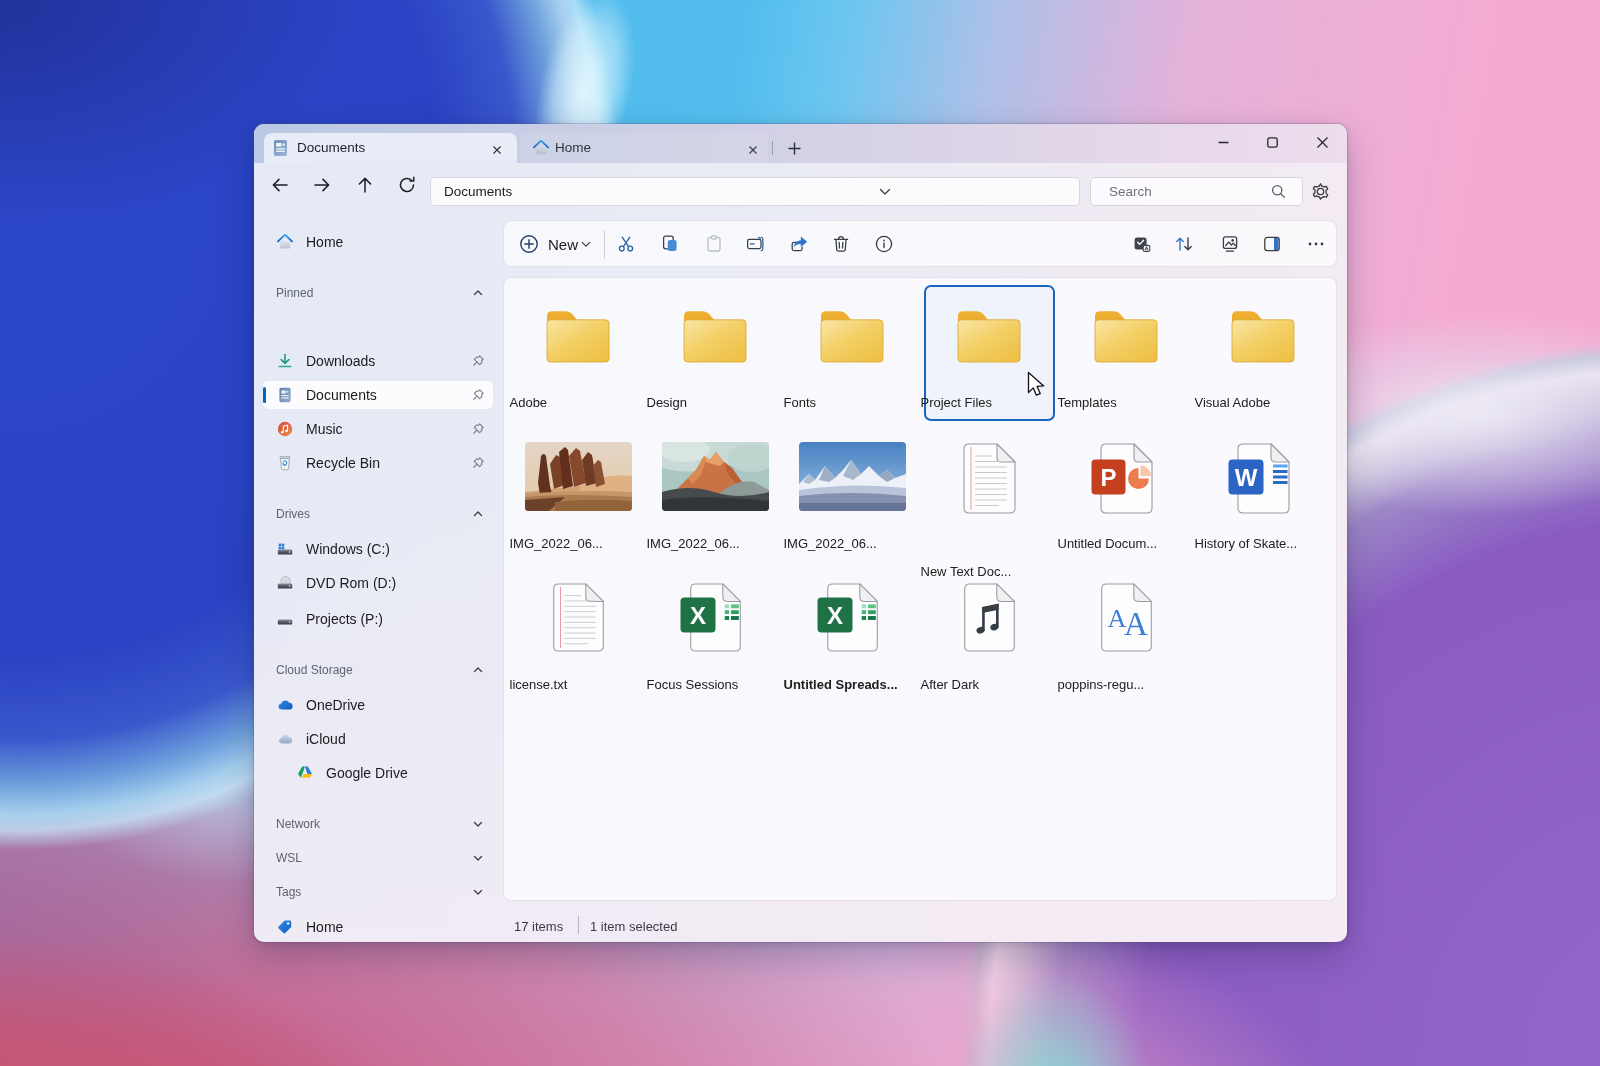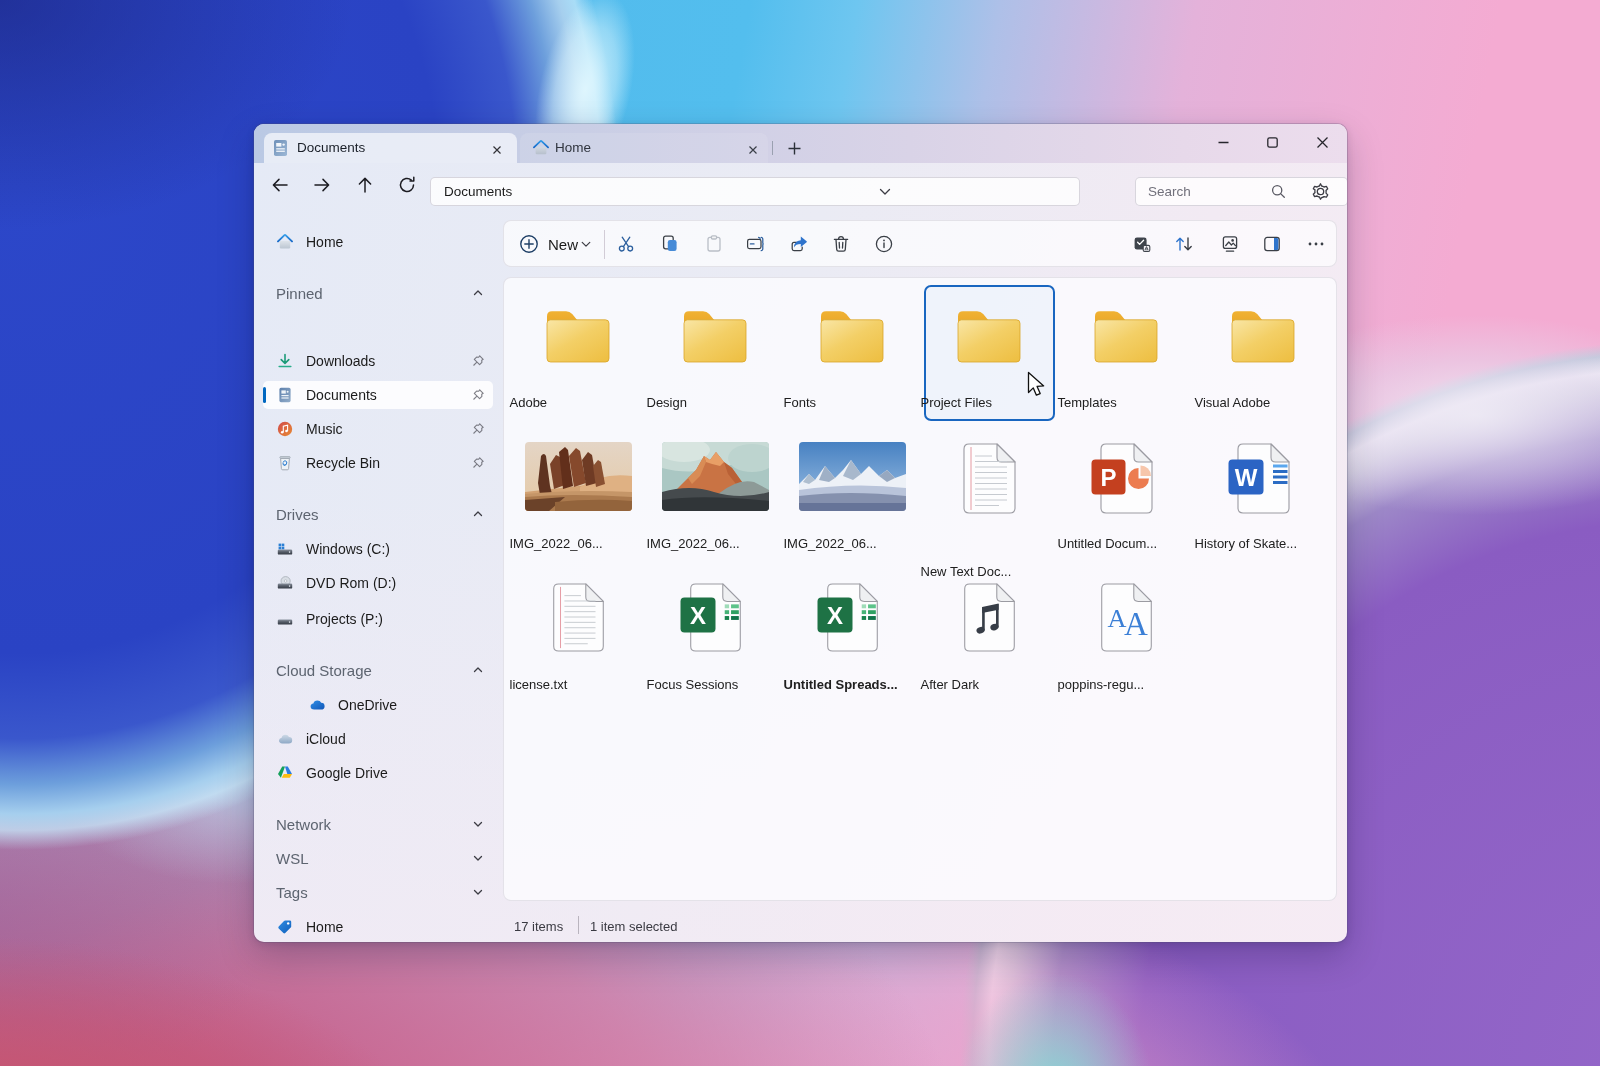--- a/index.html
+++ b/index.html
@@ -41,30 +41,30 @@
     background:rgba(238,242,250,0.14); border-radius:8px 8px 0 0; }
   .tabtext { position:absolute; top:16px; font-size:13.5px; color:#1a1f28; }
   .tclose { position:absolute; top:19px; width:14px; height:14px; }
   .tabsep { position:absolute; left:518px; top:17px; width:1px; height:14px; background:#9aa0b0; }
 
   
   .navbar { position:absolute; left:0; top:39px; width:100%; height:55px; }
   .addr { position:absolute; left:176px; top:14px; width:650px; height:29px;
     background:rgba(255,255,255,0.82); border:1px solid rgba(180,175,190,0.5); border-radius:5px;
     font-size:13.5px; color:#1b1b1b; line-height:27px; padding-left:13px; }
-  .search { position:absolute; left:881px; top:14px; width:213px; height:29px;
+  .search { position:absolute; left:836px; top:14px; width:213px; height:29px;
     background:rgba(255,255,255,0.82); border:1px solid rgba(180,175,190,0.5); border-radius:5px;
-    font-size:13.5px; color:#71707b; line-height:27px; padding-left:12px; }
+    font-size:13.5px; color:#71707b; line-height:27px; padding-left:18px; }
 
   
   .side { position:absolute; left:0; top:94px; width:249px; height:684px; font-size:14px; color:#1b1b1b; }
   .srow { position:absolute; left:0; width:249px; height:32px; }
   .srow .ic { position:absolute; left:23px; top:50%; margin-top:-8px; width:16px; height:16px; }
   .srow .tx { position:absolute; left:52px; top:50%; transform:translateY(-50%); white-space:nowrap; }
-  .shead { position:absolute; left:22px; font-size:15px; color:#5d6470; transform:translateY(-50%); }
+  .shead { position:absolute; left:22px; font-size:12px; color:#5d6470; transform:translateY(-50%); }
   .pin { position:absolute; left:217px; top:50%; margin-top:-7px; width:14px; height:14px; opacity:0.75; }
   .chev { position:absolute; left:218px; width:12px; height:12px; transform:translateY(-50%); }
   .sel { position:absolute; left:9px; top:257px; width:230px; height:28px; background:rgba(255,255,255,0.85); border-radius:5px; }
   .selbar { position:absolute; left:9px; top:263px; width:3px; height:16px; background:#0067c0; border-radius:2px; }
 
   
   .toolbar { position:absolute; left:249px; top:96px; width:834px; height:47px;
     background:rgba(253,253,255,0.72); border:1px solid rgba(170,165,180,0.28); border-radius:8px; }
   .files { position:absolute; left:249px; top:153px; width:834px; height:624px;
     background:rgba(253,253,255,0.78); border:1px solid rgba(170,165,180,0.28); border-radius:8px; }
@@ -319,33 +319,33 @@
           <circle cx="12.6" cy="11.1" r="0.8" fill="#dfe5ec"></circle>
         </svg>
         <div class="tx">Projects (P:)</div>
       </div>
 
       <div class="shead" style="top:452px;">Cloud Storage</div>
       <svg class="chev" style="top:452px;" viewBox="0 0 12 12">
         <path d="M2.5 7.5 L6 4 L9.5 7.5" stroke="#3c3c44" stroke-width="1.3" fill="none" stroke-linecap="round" stroke-linejoin="round"></path>
       </svg>
 
-      <div class="srow" style="top:471px;margin-left:32px;">
+      <div class="srow" style="top:471px;">
         <svg class="ic" viewBox="0 0 18 16" style="width:18px;">
           <path d="M5.2 12.6 q-3.6 0 -3.6 -3 q0 -2.6 2.8 -3 q0.6 -3.2 4 -3.2 q2.8 0 3.8 2.4 q3.4 0 3.4 3.4 q0 3.4 -3.6 3.4 z" fill="url(#sod)"></path>
         </svg>
         <div class="tx">OneDrive</div>
       </div>
       <div class="srow" style="top:505px;">
         <svg class="ic" viewBox="0 0 18 16" style="width:18px;">
           <path d="M5.4 12.4 q-3.4 0 -3.4 -2.8 q0 -2.4 2.6 -2.8 q0.6 -3 3.8 -3 q2.6 0 3.6 2.2 q3.2 0 3.2 3.2 q0 3.2 -3.4 3.2 z" fill="url(#sic)"></path>
         </svg>
         <div class="tx">iCloud</div>
       </div>
-      <div class="srow" style="top:539px;">
+      <div class="srow" style="top:539px;margin-left:20px;">
         <svg class="ic" viewBox="0 0 16 16">
           <path d="M5.2 1.6 H8 L3.9 12.8 L1 9 Z" fill="#14a05a"></path>
           <path d="M8 1.6 H10.8 L15 9 H10.3 Z" fill="#2a7de1"></path>
           <path d="M4.7 12.8 L6.8 9 H15 L12.8 12.8 Z" fill="#febd11"></path>
         </svg>
         <div class="tx">Google Drive</div>
       </div>
 
       <div class="shead" style="top:606px;">Network</div>
       <svg class="chev" style="top:606px;" viewBox="0 0 12 12">

